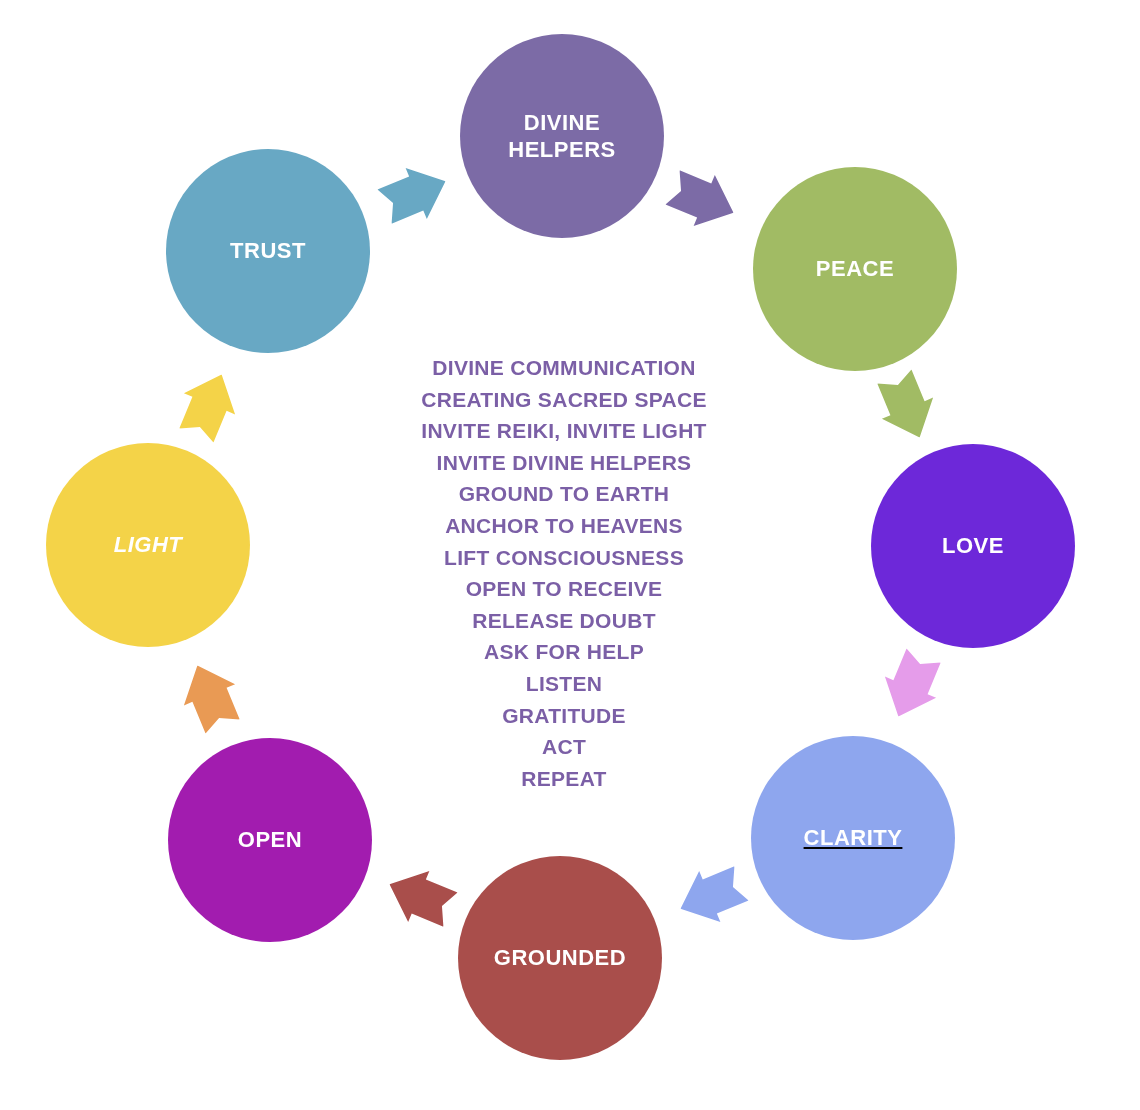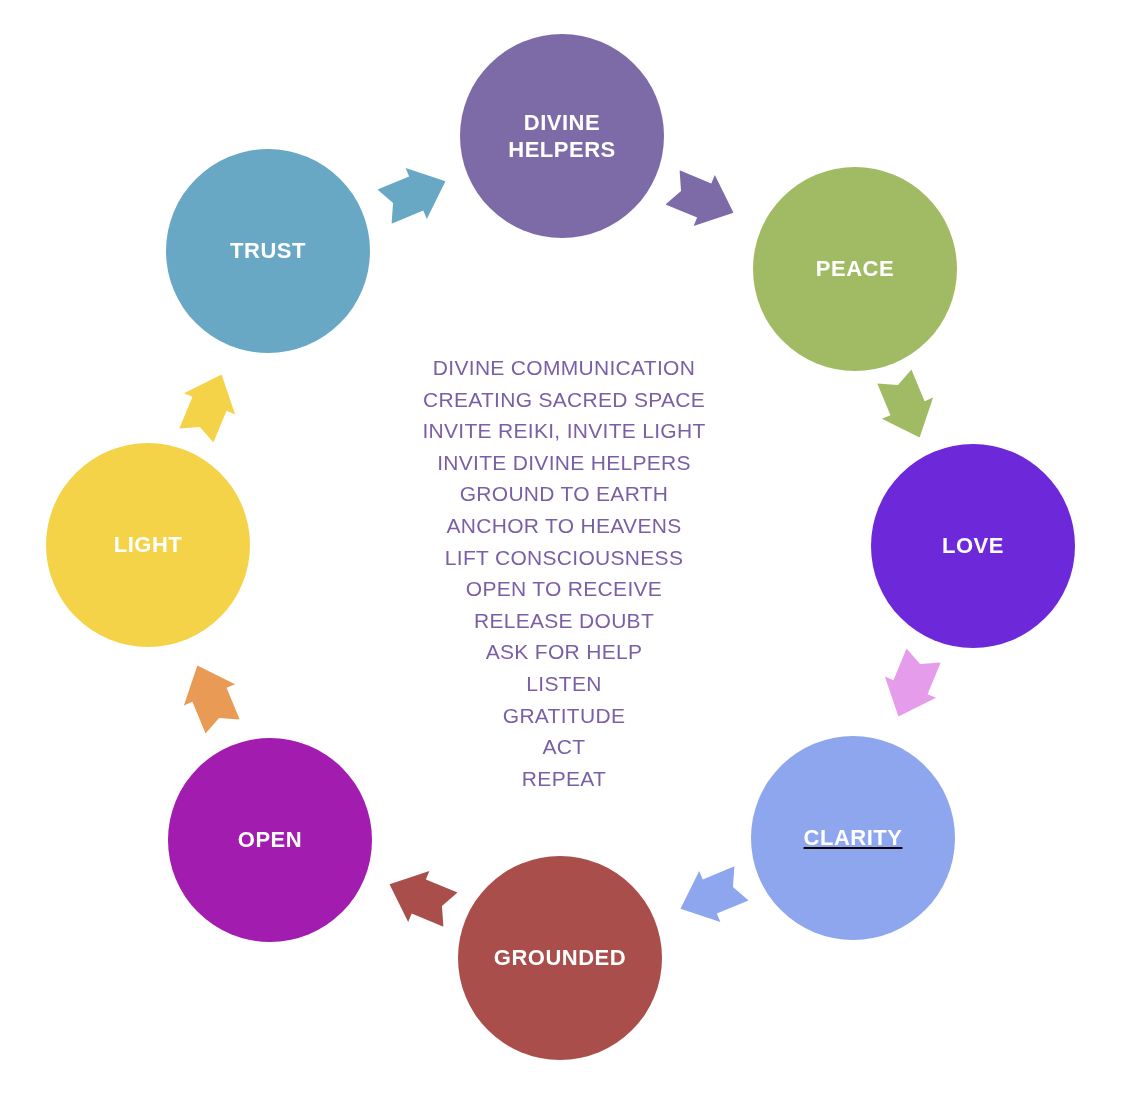--- a/index.html
+++ b/index.html
@@ -48,21 +48,21 @@
     height: 100%;
   }
   
   .center-text {
     position: absolute;
     left: 564px;
     top: 352px;
     transform: translateX(-50%);
     width: 420px;
     text-align: center;
-    font-weight: normal;
+    font-weight: bold;
     font-size: 21px;
     letter-spacing: 0.3px;
     line-height: 31.6px;
     white-space: nowrap;
   }
 </style>
 </head>
 <body>
 
 <div class="canvas" style="background: rgb(255, 255, 255);">
@@ -78,21 +78,21 @@
   </div>
   <div class="node" style="left: 853px; top: 838px; background: rgb(142, 166, 238); text-decoration: underline;">
     <span class="label">CLARITY</span>
   </div>
   <div class="node" style="left: 560px; top: 958px; background: rgb(169, 78, 75);">
     <span class="label">GROUNDED</span>
   </div>
   <div class="node" style="left: 270px; top: 840px; background: #a21caf;">
     <span class="label">OPEN</span>
   </div>
-  <div class="node" style="left: 148px; top: 545px; background: rgb(244, 211, 72);">
+  <div class="node" style="left: 148px; top: 545px; background: rgb(244, 211, 72); font-style: italic;">
     <span class="label">LIGHT</span>
   </div>
   <div class="node" style="left: 268px; top: 251px; background: rgb(104, 168, 196);">
     <span class="label">TRUST</span>
   </div>
 
   <div class="arrow" style="left: 415px; top: 194px; transform: translate(-50%, -50%) rotate(-22.5deg);">
     <svg viewBox="0 0 100 84">
         <polygon points="0,14 52,14 52,0 100,42 52,84 52,70 0,70 14,42" fill="#68A8C4"></polygon>
       </svg>

